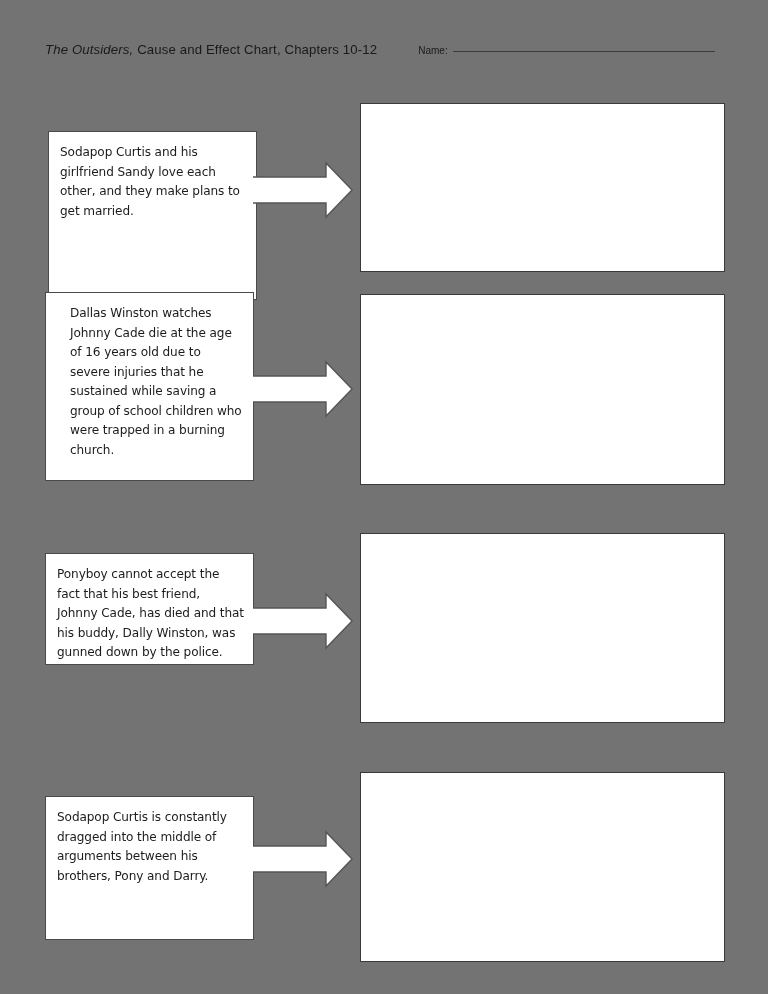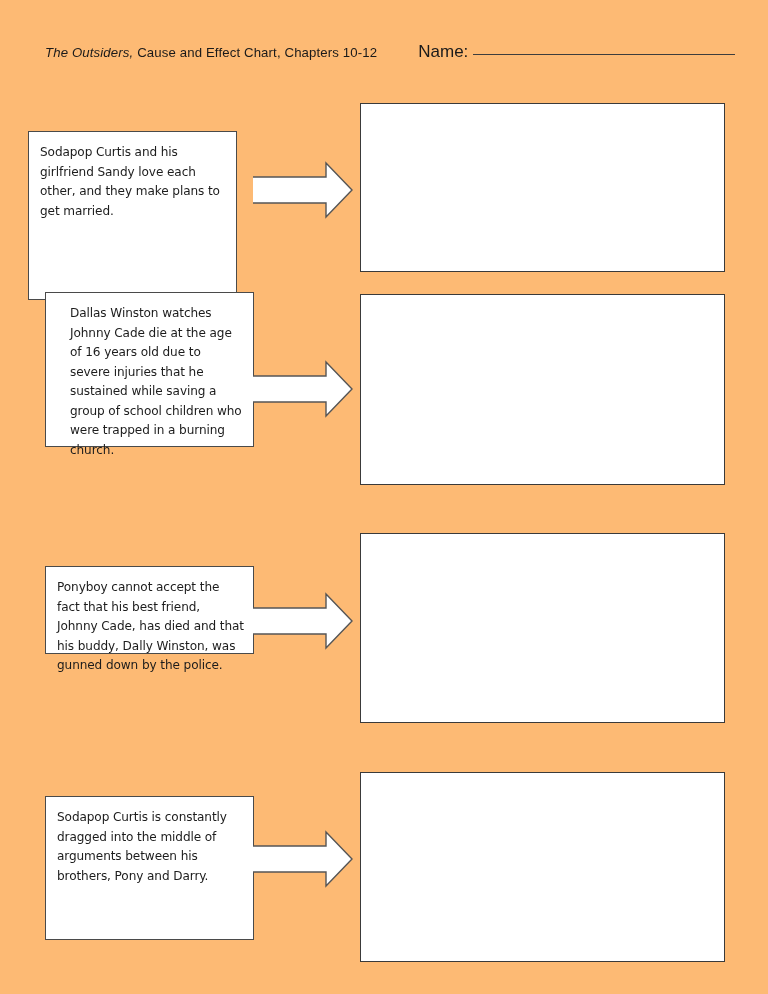--- a/index.html
+++ b/index.html
@@ -13,21 +13,21 @@
     height: 994px;
     position: relative;
     font-family: "Liberation Sans", sans-serif;
     color: #1a1a1a;
     overflow: hidden;
   }
 
   .page {
     position: absolute;
     inset: 0;
-    background: #fdba74;
+    background: #737373;
   }
 
   
   .header-row {
     position: absolute;
     left: 45px;
     top: 42px;
     width: 680px;
     height: 22px;
     display: flex;
@@ -41,21 +41,21 @@
   }
   .doc-title .book {
     font-style: italic;
   }
   .name-group {
     display: flex;
     align-items: baseline;
     margin-left: 41px;
   }
   .name-label {
-    font-size: 17px;
+    font-size: 10px;
     color: #1a1a1a;
   }
   .name-rule {
     display: inline-block;
     width: 262px;
     height: 0;
     border-bottom: 1.3px solid #3d3d3d;
     margin-left: 5px;
     position: relative;
     top: -2px;
@@ -120,41 +120,41 @@
   <div class="header-row">
     <div class="doc-title"><span class="book">The Outsiders,</span><span> Cause and Effect Chart, Chapters 10-12</span></div>
     <div class="name-group">
       <span class="name-label">Name:</span>
       <span class="name-rule" title=""></span>
     </div>
   </div>
 
 
   <div class="row">
-    <div class="cause-box" style="left:28px; top:131px; width:209px; height:169px;">
+    <div class="cause-box" style="left:48px; top:131px; width:209px; height:169px;">
       <div class="cause-text">Sodapop Curtis and his girlfriend Sandy love each other, and they make plans to get married.</div>
     </div>
     <svg class="arrow" style="left:252px; top:161px; width:102px; height:58px;" viewBox="0 0 102 58">
       <path d="M 1 16 L 74 16 L 74 2 L 100 29 L 74 56 L 74 42 L 1 42"></path>
     </svg>
     <div class="effect-box" style="left:360px; top:103px; width:365px; height:169px;"></div>
   </div>
 
   <div class="row">
-    <div class="cause-box" style="left:45px; top:292px; width:209px; height:155px;padding-left:24px;">
+    <div class="cause-box" style="left:45px; top:292px; width:209px; height:189px;padding-left:24px;">
       <div class="cause-text">Dallas Winston watches Johnny Cade die at the age of 16 years old due to severe injuries that he sustained while saving a group of school children who were trapped in a burning church.</div>
     </div>
     <svg class="arrow" style="left:252px; top:360px; width:102px; height:58px;" viewBox="0 0 102 58">
       <path d="M 1 16 L 74 16 L 74 2 L 100 29 L 74 56 L 74 42 L 1 42"></path>
     </svg>
     <div class="effect-box" style="left:360px; top:294px; width:365px; height:191px;"></div>
   </div>
 
   <div class="row">
-    <div class="cause-box" style="left:45px; top:566px; width:209px; height:88px;">
+    <div class="cause-box" style="left:45px; top:553px; width:209px; height:112px;">
       <div class="cause-text">Ponyboy cannot accept the fact that his best friend, Johnny Cade, has died and that his buddy, Dally Winston, was gunned down by the police.</div>
     </div>
     <svg class="arrow" style="left:252px; top:592px; width:102px; height:58px;" viewBox="0 0 102 58">
       <path d="M 1 16 L 74 16 L 74 2 L 100 29 L 74 56 L 74 42 L 1 42"></path>
     </svg>
     <div class="effect-box" style="left:360px; top:533px; width:365px; height:190px;"></div>
   </div>
 
   <div class="row">
     <div class="cause-box" style="left:45px; top:796px; width:209px; height:144px;">

